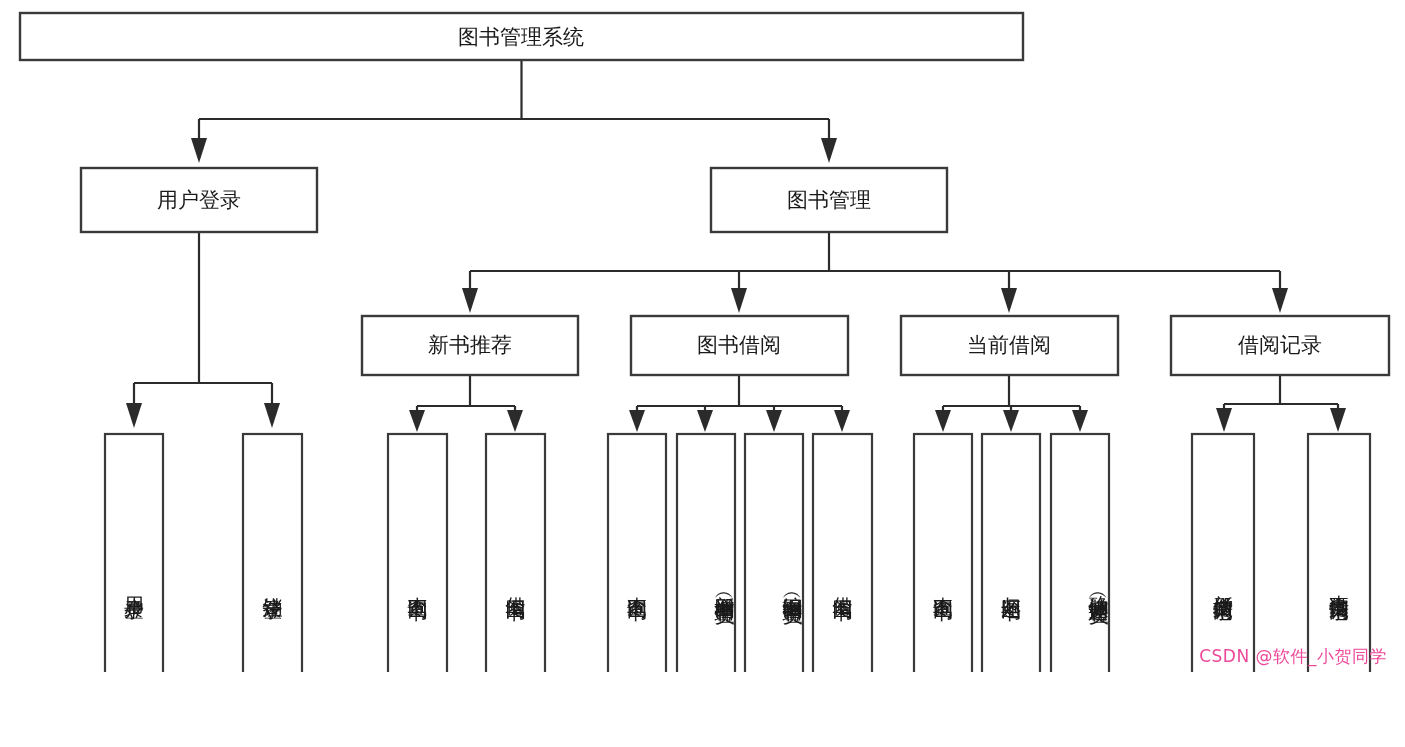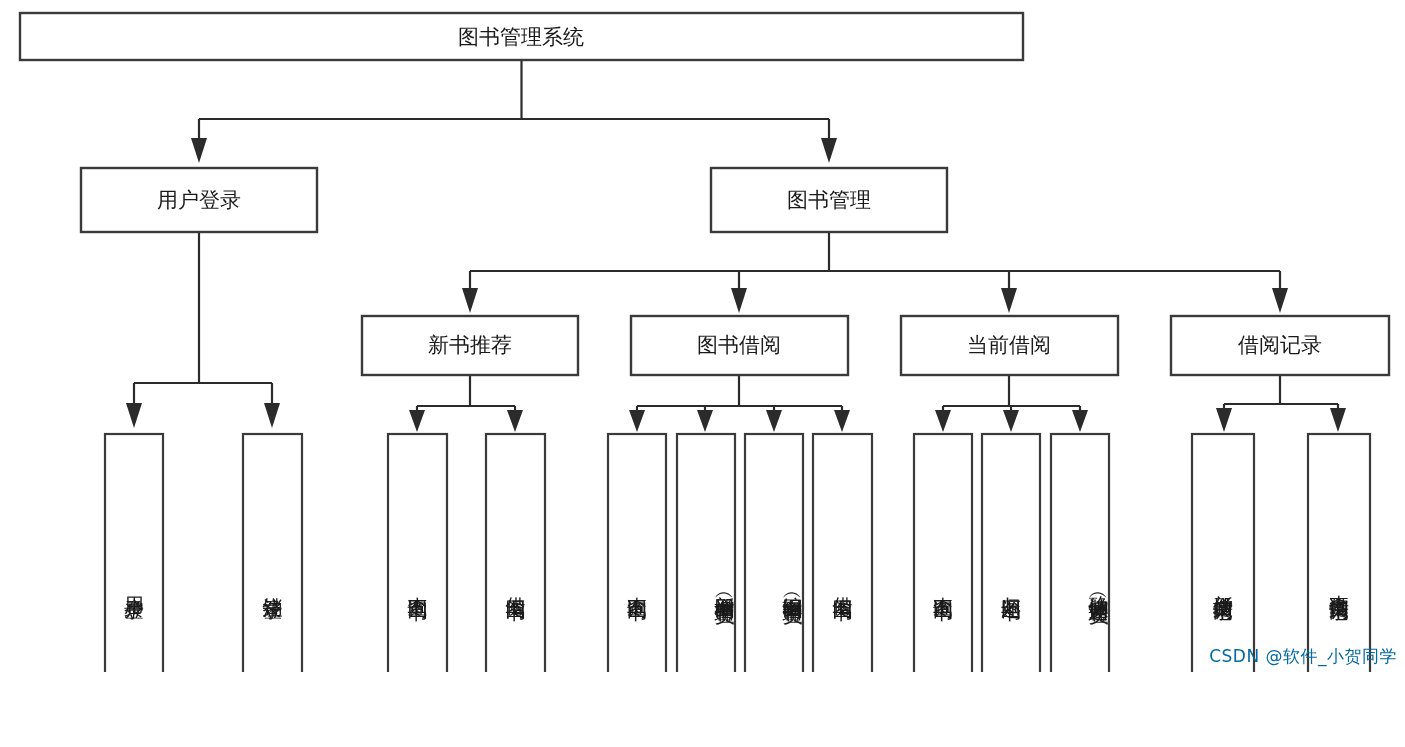--- a/index.html
+++ b/index.html
@@ -65,25 +65,25 @@
     align-items: flex-start;
     justify-content: center;
     white-space: nowrap;
     pointer-events: none;
   }
   .vlabel.center {
     align-items: center;
   }
   .watermark {
     position: absolute;
-    right: 8px;
+    right: 18px;
     bottom: 4px;
     font-family: "DejaVu Sans", "Liberation Sans", sans-serif;
     font-size: 17px;
-    color: #0369a1;
+    color: #ec4899;
     white-space: nowrap;
     letter-spacing: 0.5px;
   }
 </style>
 </head>
 <body>
 
 <div id="diagram-root">
 
   <svg id="tree-svg" viewBox="0 0 1405 747">

